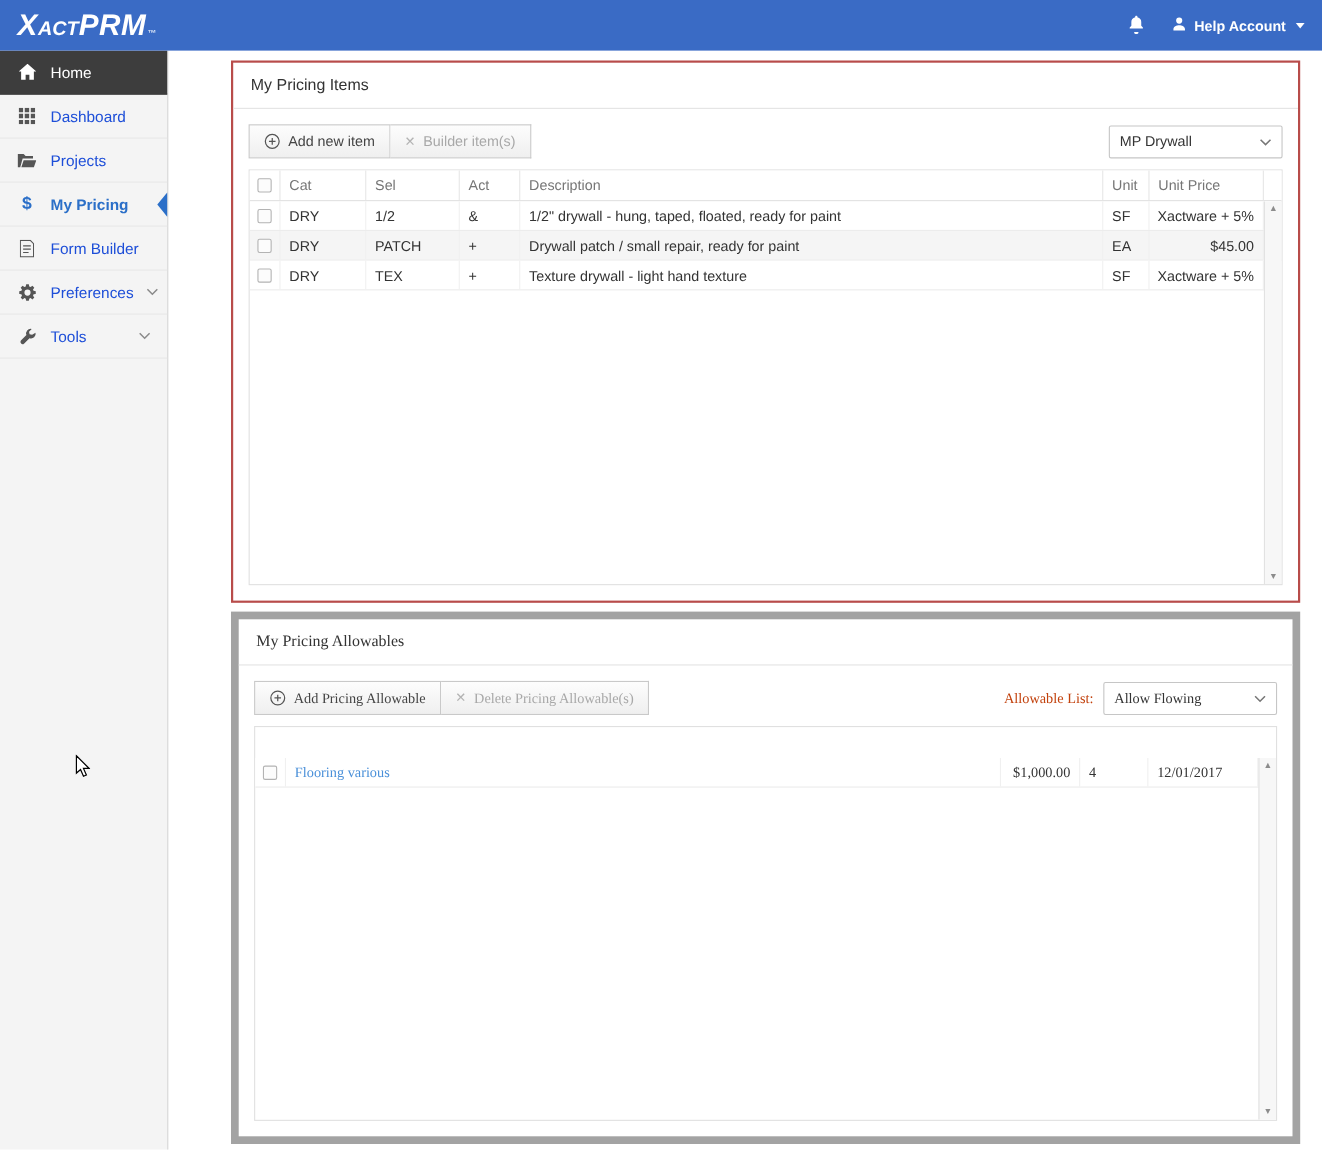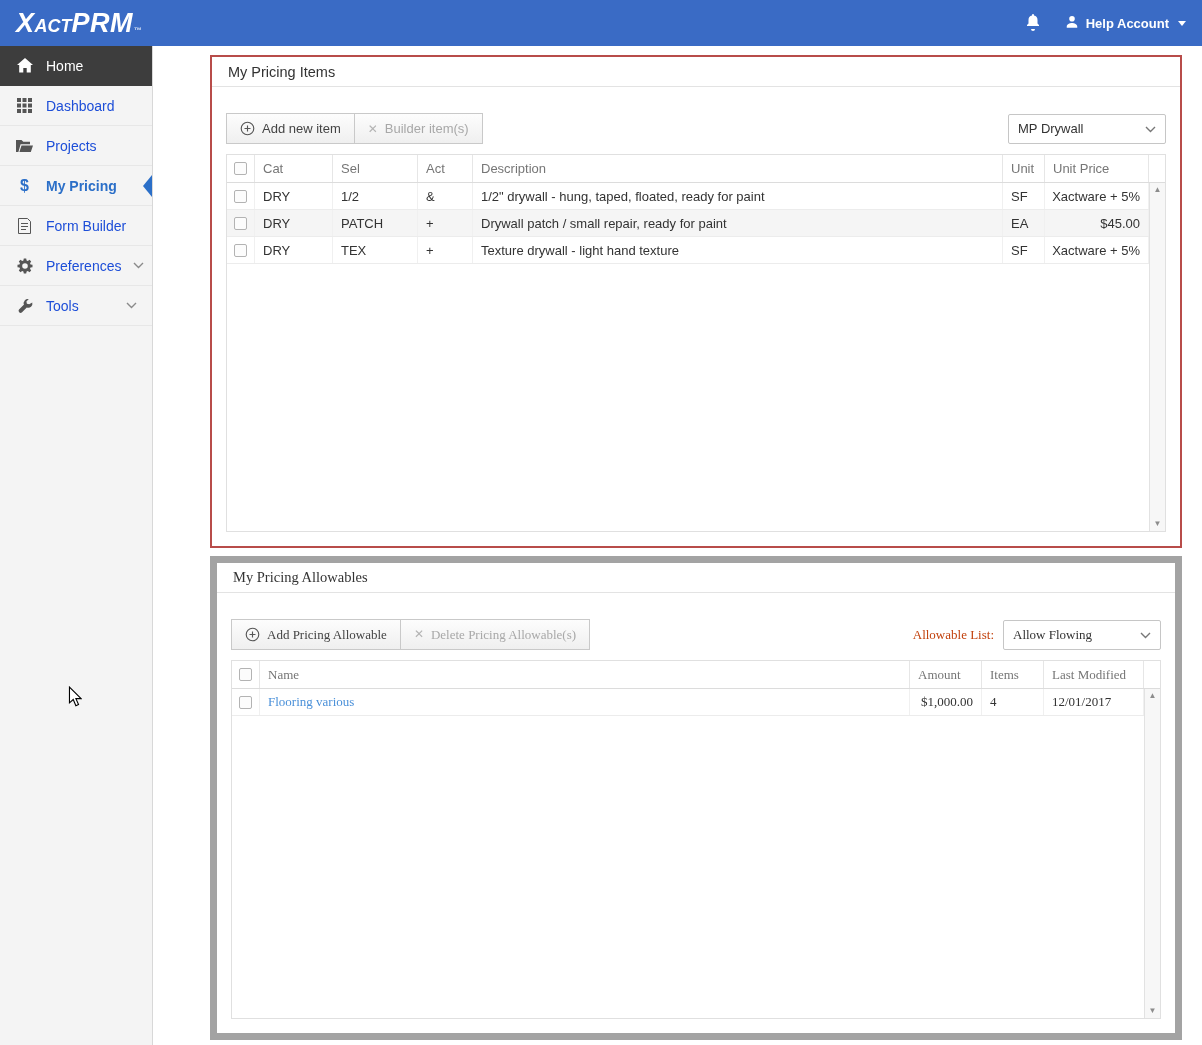--- a/index.html
+++ b/index.html
@@ -29,21 +29,21 @@
   .side-item.active .sicon { color:#2b6fc8; font-weight:bold; }
   .active-arrow { position:absolute; right:0; top:50%; transform:translateY(-50%); width:0; height:0;
                   border-top:11px solid transparent; border-bottom:11px solid transparent; border-right:9px solid #2b6fc8; }
   .chev { margin-left:auto; display:flex; color:#8a8a8a; }
   .dollar-glyph { font-size:16px; font-weight:bold; }
 
   
   .panel { position:absolute; background:#fff; }
   #panel-items { left:210px; top:55px; width:972px; height:493px; border:2px solid #b84c4a; }
   #panel-allowables { left:210px; top:556px; width:972px; height:484px; border:7px solid #a3a3a3;font-family:Liberation Serif, serif; }
-  .panel-title { height:30px; display:flex; align-items:center; padding:0 16px; font-size:14.5px; color:#333;
+  .panel-title { height:42px; display:flex; align-items:center; padding:0 16px; font-size:14.5px; color:#333;
                  border-bottom:1px solid #e3e3e3; }
   .panel-body { position:absolute; top:42px; left:0; right:0; bottom:0; padding:14px; display:flex; flex-direction:column; }
 
   .toolbar { display:flex; justify-content:space-between; align-items:center; margin-bottom:10px; flex:none; }
   .btn-group { display:flex; }
   .btn { display:flex; align-items:center; gap:7px; padding:0 13px; height:31px;
          background:linear-gradient(#fdfdfd,#efefef); border:1px solid #c9c9c9; font-size:13px; color:#444; cursor:pointer; white-space:nowrap; }
   .btn + .btn { border-left:none; }
   .btn.disabled { color:#a8a8a8; cursor:default; }
   .x-icon { color:#b3b3b3; font-size:12px; }
@@ -300,30 +300,20 @@
           <span>
             <svg width="11" height="7" viewBox="0 0 11 7">
                 <path d="M1 1l4.5 4.5L10 1" fill="none" stroke="#777" stroke-width="1.4"></path>
               </svg>
           </span>
         </div>
       </div>
     </div>
 
     <div class="tablewrap">
-      <div class="thead allow-grid">
-        <div class="cell-chk">
-            <span class="checkbox"></span>
-          </div>
-        <div>Name</div>
-        <div>Amount</div>
-        <div>Items</div>
-        <div>Last Modified</div>
-        <div></div>
-      </div>
       <div class="tbody">
 
         <div class="trow allow-grid">
           <div class="cell-chk">
               <span class="checkbox"></span>
             </div>
           <div>
               <span class="link">Flooring various</span>
             </div>
           <div class="cell-right">$1,000.00</div>

